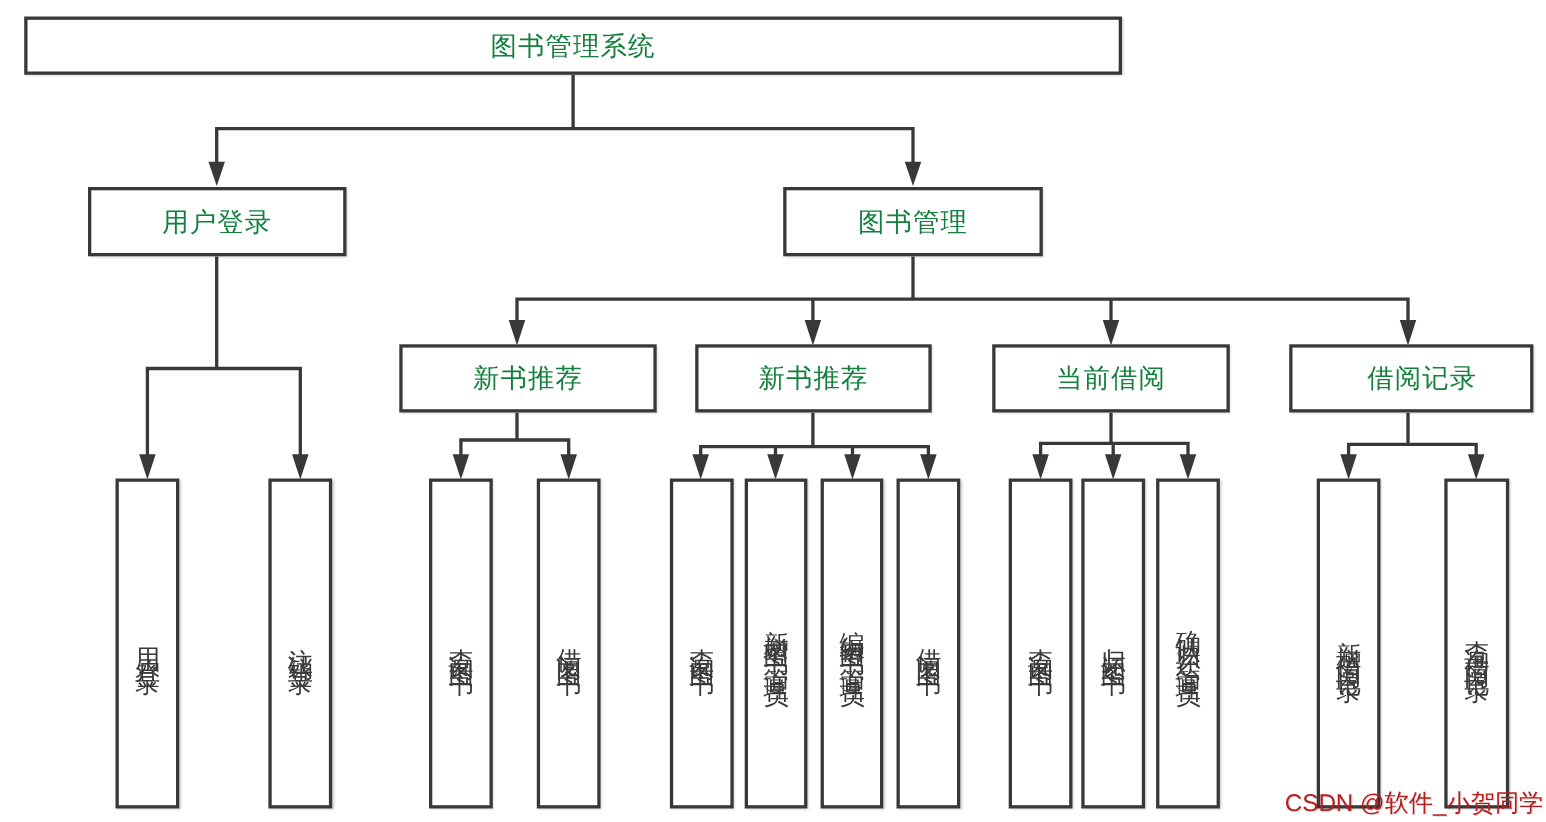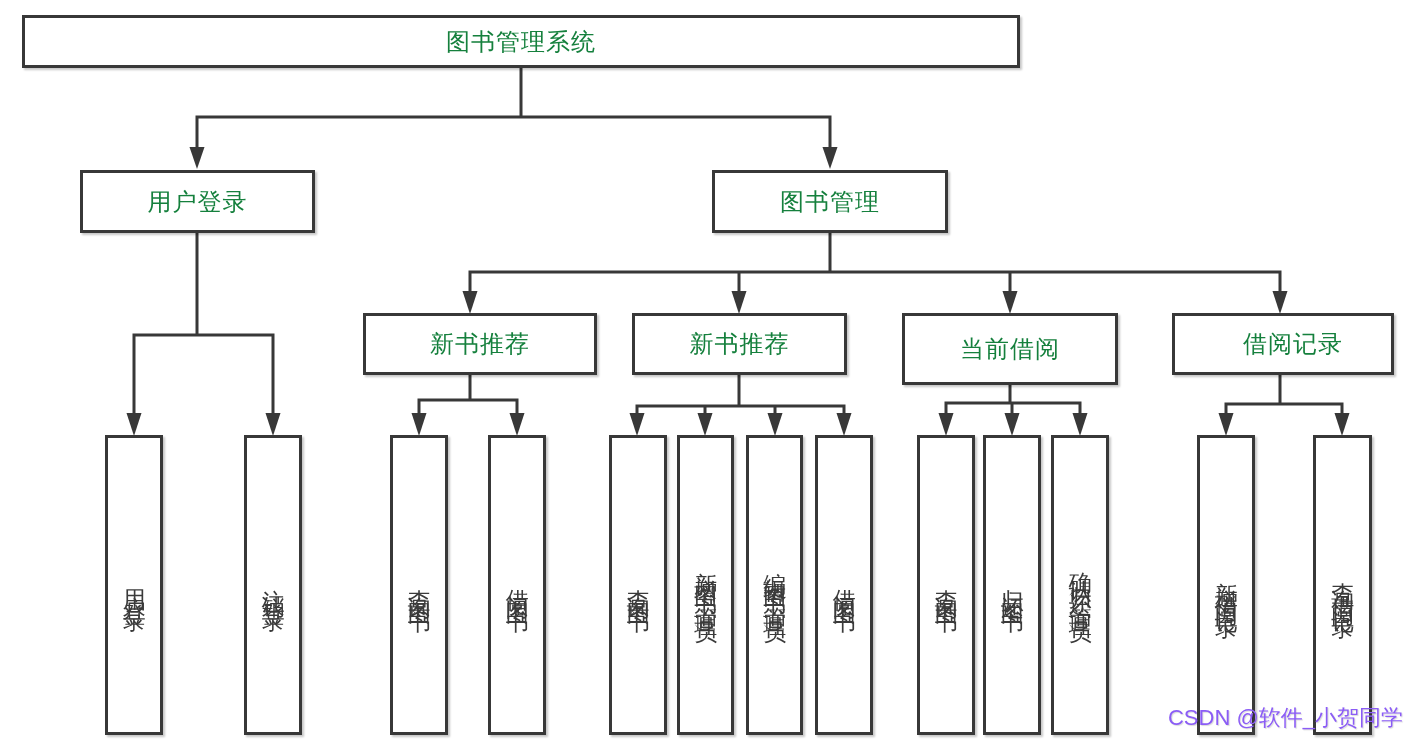--- a/index.html
+++ b/index.html
@@ -48,23 +48,23 @@
     text-orientation: mixed;
     font-size: 23px;
     line-height: 1.1;
     letter-spacing: 7px;
     color: #3a3a3a;
     white-space: nowrap;
   }
   #watermark {
     position: absolute;
     right: 2px;
-    bottom: 14px;
+    bottom: 2px;
     font-size: 22px;
-    color: #8b5cf6;
+    color: #b91c1c;
     text-shadow: 1px 1px 1px rgba(0,0,0,0.15);
     z-index: 5;
     white-space: nowrap;
   }
 </style>
 </head>
 <body>
 
 <div id="canvas">
 
@@ -111,21 +111,21 @@
   <div class="hnode" style="left:712px; top:170px; width:236px; height:63px;justify-content:center;">
     <span>图书管理</span>
   </div>
 
   <div class="hnode" style="left:363px; top:313px; width:234px; height:62px;">
     <span>新书推荐</span>
   </div>
   <div class="hnode" style="left:632px; top:313px; width:215px; height:62px;">
     <span>新书推荐</span>
   </div>
-  <div class="hnode" style="left:902px; top:313px; width:216px; height:72px;">
+  <div class="hnode" style="left:902px; top:313px; width:216px; height:62px;">
     <span>当前借阅</span>
   </div>
   <div class="hnode" style="left:1172px; top:313px; width:222px; height:62px;padding-left:20px;">
     <span>借阅记录</span>
   </div>
 
   <div class="vnode" style="left:105px; width:58px;">
     <span class="vtext">用户登录</span>
   </div>
   <div class="vnode" style="left:244px; width:58px;">

